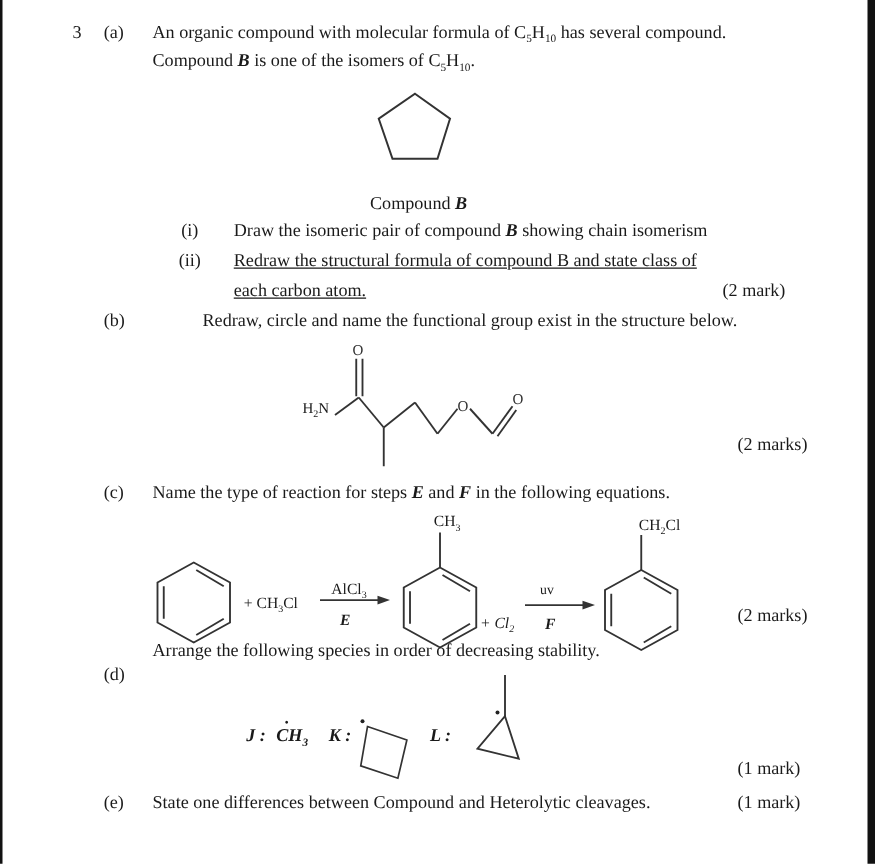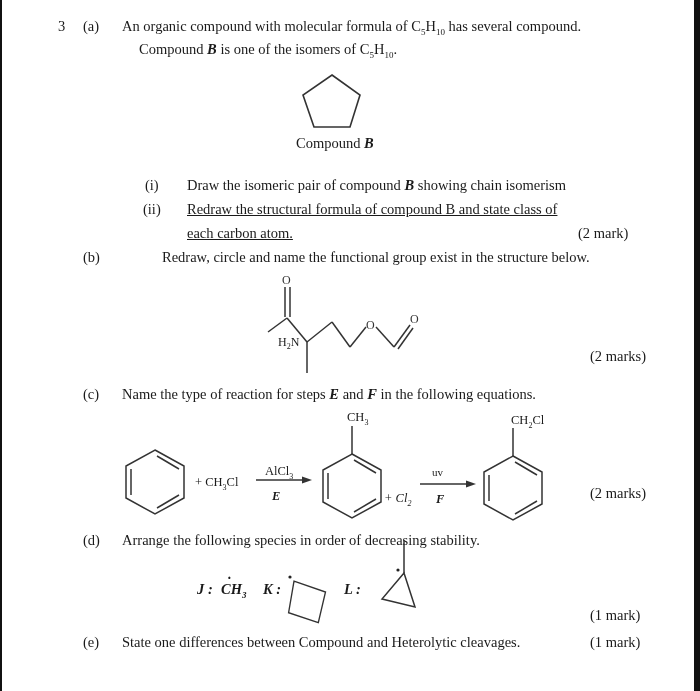--- a/index.html
+++ b/index.html
@@ -16,28 +16,28 @@
 <body>
 
 <div class="lborder"></div>
 <div class="rborder"></div>
 
 <span class="t" style="left:58px;top:19px;">3</span>
 <span class="t" style="left:83px;top:19px;">(a)</span>
 <div class="t" style="left:122px;top:19px;">
   <span>An organic compound with molecular formula of C</span><sub class="sm" style="font-size:9px;">5</sub><span>H</span><sub style="font-size:9px;">10</sub><span> has several compound.</span>
 </div>
-<div class="t" style="left:139px;top:42px;">
+<div class="t" style="left:122px;top:42px;">
   <span>Compound </span><span class="b">B</span><span> is one of the isomers of C</span><sub style="font-size:9px;">5</sub><span>H</span><sub style="font-size:9px;">10</sub><span>.</span>
 </div>
 
 <svg style="left:300px;top:73px;" width="64" height="60" viewBox="0 0 64 60">
   <polygon points="32,2 60,22 50,54 14,54 3,22" fill="none" stroke="#333" stroke-width="1.6"></polygon>
 </svg>
-<div class="t" style="left:296px;top:136px;">
+<div class="t" style="left:296px;top:156px;">
   <span>Compound </span><span class="b">B</span>
 </div>
 
 <span class="t" style="left:145px;top:178px;">(i)</span>
 <div class="t" style="left:187px;top:178px;">
   <span>Draw the isomeric pair of compound </span><span class="b">B</span><span> showing chain isomerism</span>
 </div>
 <span class="t" style="left:143px;top:202px;">(ii)</span>
 <span class="t" style="left:187px;top:202px;text-decoration:underline;">Redraw the structural formula of compound B and state class of</span>
 <span class="t" style="left:187px;top:226px;text-decoration:underline;">each carbon atom.</span>
@@ -66,21 +66,21 @@
 
     <line x1="156" y1="62" x2="174" y2="82"></line>
 
     <line x1="174" y1="82" x2="190" y2="60"></line>
     <line x1="178" y1="84" x2="193" y2="63"></line>
   </g>
   <text x="62" y="19" font-size="12" font-family="Liberation Serif, serif" fill="#333">O</text>
   <text x="146" y="64" font-size="12" font-family="Liberation Serif, serif" fill="#333">O</text>
   <text x="190" y="58" font-size="12" font-family="Liberation Serif, serif" fill="#333">O</text>
 </svg>
-<div class="t" style="left:242px;top:336px;font-size:12px;margin-left:36px;">
+<div class="t" style="left:242px;top:320px;font-size:12px;">
   <span>H</span><sub style="font-size:8px;">2</sub><span>N</span>
 </div>
 <span class="t" style="left:590px;top:349px;">(2 marks)</span>
 
 <span class="t" style="left:83px;top:387px;">(c)</span>
 <div class="t" style="left:122px;top:387px;">
   <span>Name the type of reaction for steps </span><span class="b">E</span><span> and </span><span class="b">F</span><span> in the following equations.</span>
 </div>
 
 <svg style="left:122px;top:448px;" width="66" height="68" viewBox="0 0 66 68">
@@ -133,21 +133,21 @@
     <line x1="32" y1="48" x2="54" y2="61"></line>
     <line x1="32" y1="100" x2="54" y2="87"></line>
   </g>
 </svg>
 <div class="t sm" style="left:511px;top:414px;">
   <span>CH</span><sub style="font-size:8px;">2</sub><span>Cl</span>
 </div>
 <span class="t" style="left:590px;top:486px;">(2 marks)</span>
 
 <span class="t" style="left:83px;top:533px;">(d)</span>
-<span class="t" style="left:122px;top:533px;text-align:right;">Arrange the following species in order of decreasing stability.</span>
+<span class="t" style="left:122px;top:514px;text-align:right;">Arrange the following species in order of decreasing stability.</span>
 
 <span class="t b" style="left:197px;top:582px;">J :</span>
 <div class="t b" style="left:221px;top:582px;">
   <span>CH</span><sub style="font-size:9px;">3</sub>
 </div>
 <span class="t" style="left:227px;top:572px;font-size:14px;font-weight:bold;">·</span>
 
 <span class="t b" style="left:263px;top:582px;">K :</span>
 <svg style="left:285px;top:574px;" width="50" height="50" viewBox="0 0 50 50">
   <circle cx="5" cy="3" r="1.6" fill="#222"></circle>

